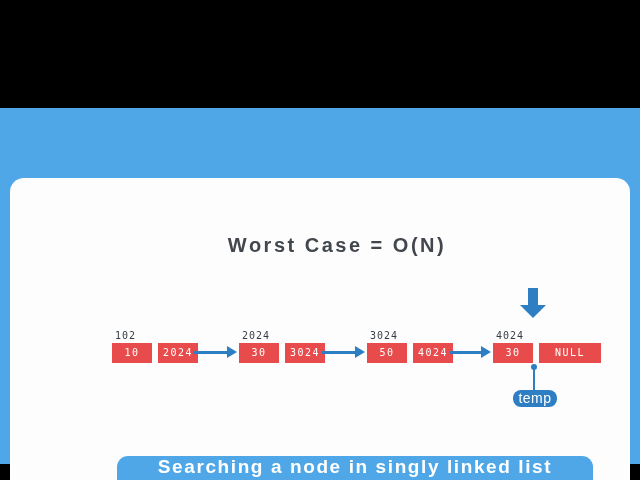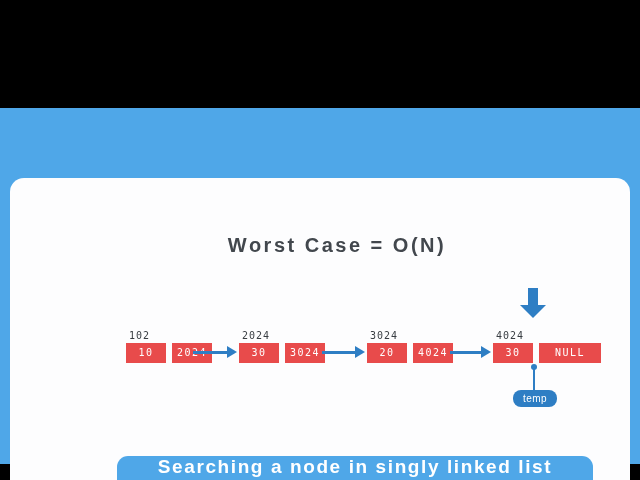--- a/index.html
+++ b/index.html
@@ -86,21 +86,21 @@
   }
   .temp-line {
     position: absolute; left: 523px; top: 189px;
     width: 2px; height: 23px;
     background: #2E7EC4;
   }
   .temp-label {
     position: absolute; left: 503px; top: 212px;
     width: 44px; height: 17px; line-height: 17px;
     background: #2E7EC4; border-radius: 8px;
-    color: #FFFFFF; font-size: 10px; letter-spacing: 0.5px;
+    color: #FFFFFF; font-size: 14px; letter-spacing: 0.5px;
     text-align: center;
   }
   .watermark {
     position: absolute; right: 6px; top: 253px;
     font-size: 13px; letter-spacing: 0.5px;
     color: #E2E5EA;
   }
   .banner {
     position: absolute; left: 107px; top: 278px;
     width: 476px; height: 54px;
@@ -118,42 +118,42 @@
 <body>
 
 <div class="stage">
   <div class="letterbox top"></div>
   <div class="letterbox bottom"></div>
   <div class="frame">
     <div class="card">
 
       <div class="title">Worst Case = O(N)</div>
 
-      <div class="node" style="left:116px">
+      <div class="node" style="left:102px">
         <div class="addr">102</div>
         <div class="cells">
           <div class="cell w40">10</div>
           <div class="cell w40">2024</div>
         </div>
       </div>
       <div class="harrow" style="left:183px;width:34px"></div>
 
       <div class="node" style="left:229px">
         <div class="addr">2024</div>
         <div class="cells">
           <div class="cell w40">30</div>
           <div class="cell w40">3024</div>
         </div>
       </div>
       <div class="harrow" style="left:312px;width:33px"></div>
 
       <div class="node" style="left:357px">
         <div class="addr">3024</div>
         <div class="cells">
-          <div class="cell w40">20</div>
+          <div class="cell w40">50</div>
           <div class="cell w40">4024</div>
         </div>
       </div>
       <div class="harrow" style="left:440px;width:31px"></div>
 
       <div class="node" style="left:483px">
         <div class="addr">4024</div>
         <div class="cells">
           <div class="cell w40">30</div>
           <div class="cell w45">NULL</div>

